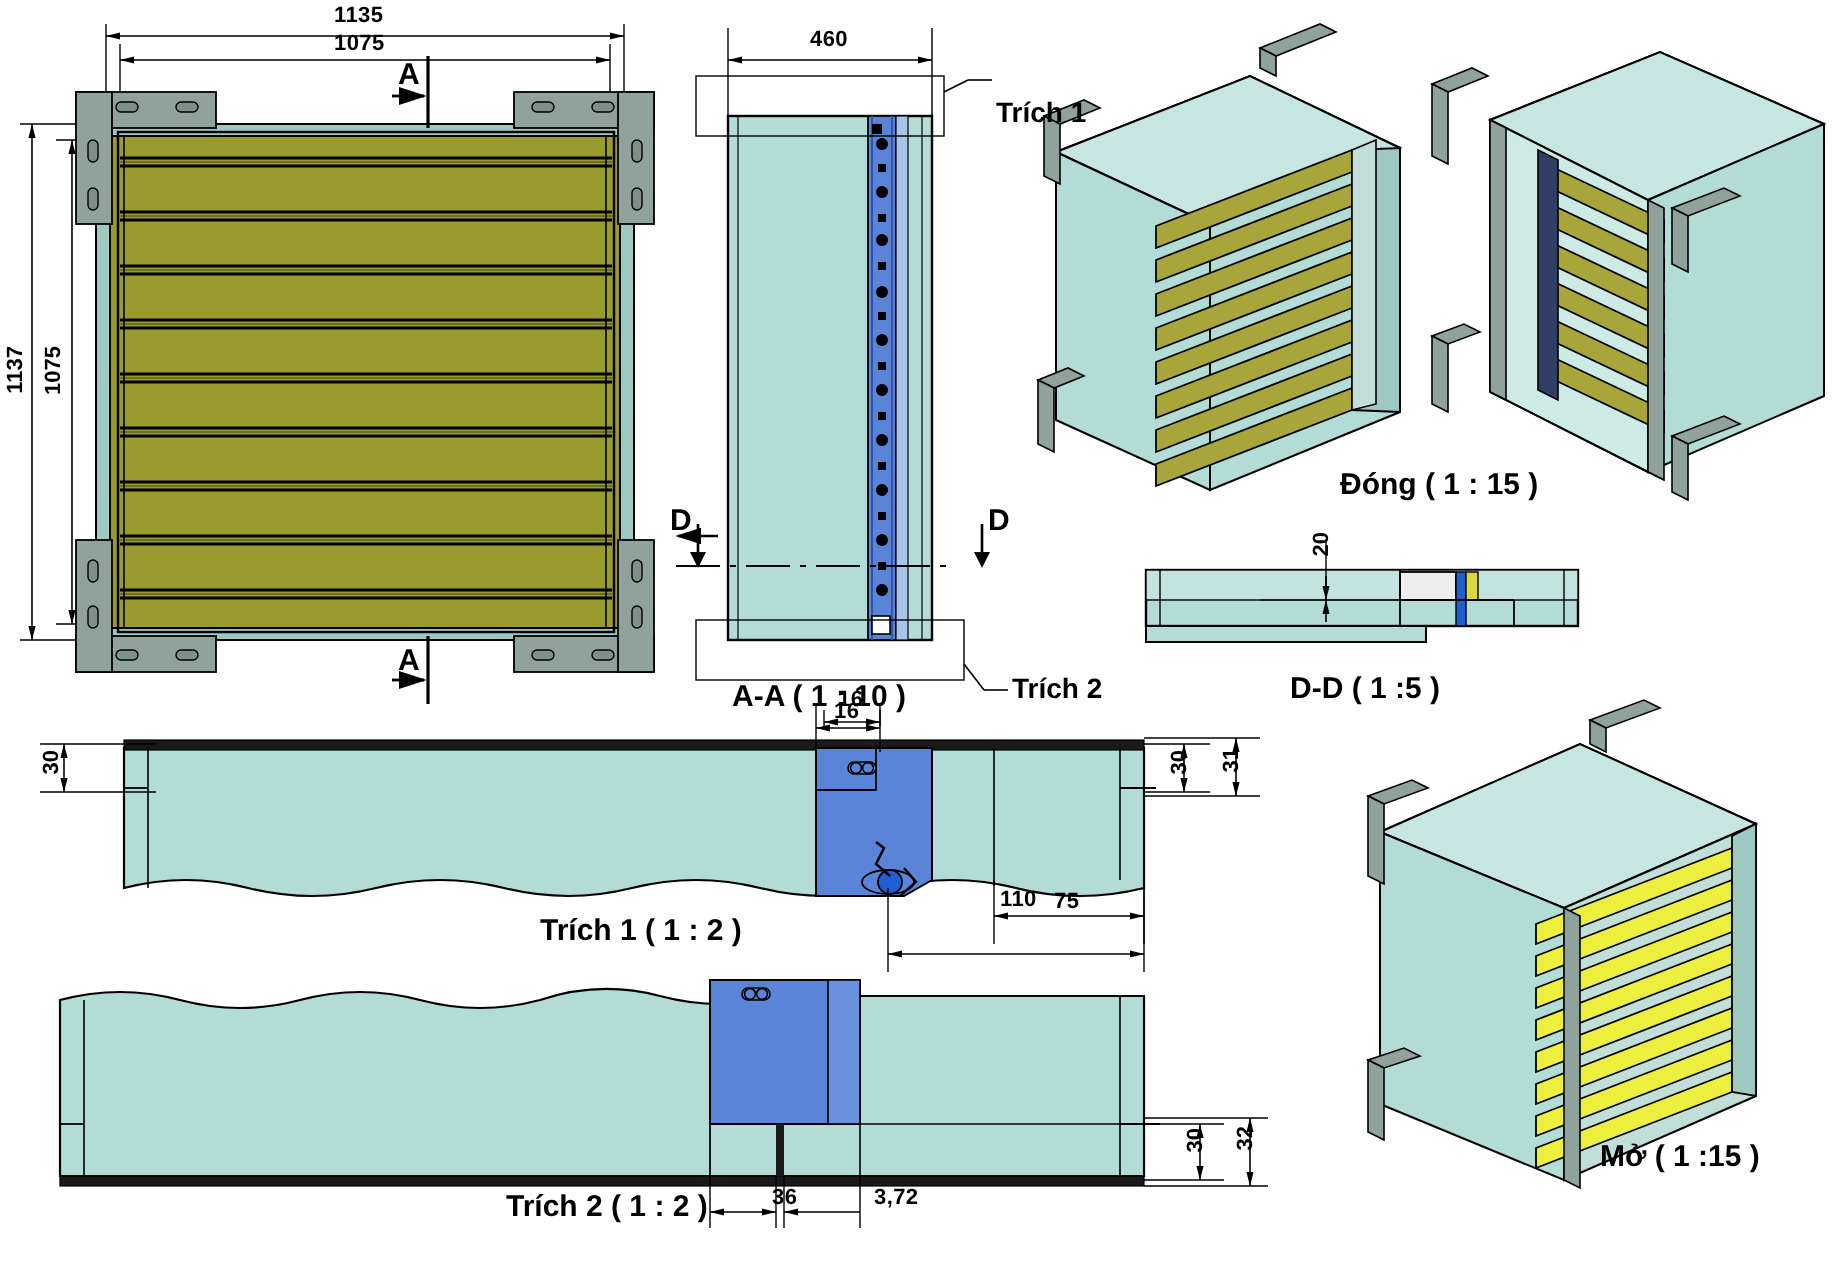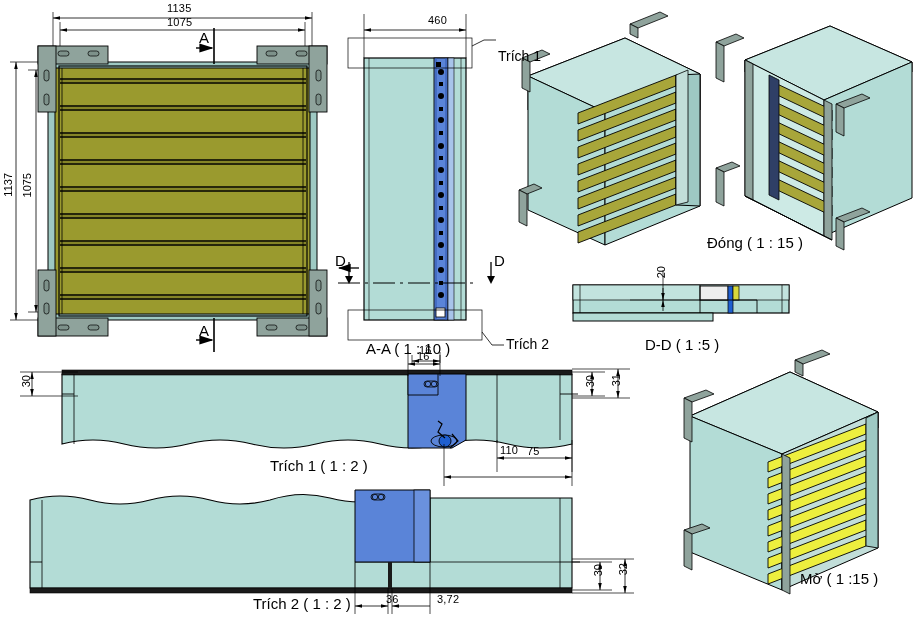--- a/index.html
+++ b/index.html
@@ -1,19 +1,19 @@
 <!DOCTYPE html>
 <html><head>
 <meta charset="utf-8">
 <style>
   html,body{margin:0;padding:0;background:#fff;}
   body{width:922px;height:640px;position:relative;overflow:hidden;
        font-family:"Liberation Sans", sans-serif;color:#000;}
   #sheet{position:absolute;inset:0;width:922px;height:640px;}
-  .lbl{position:absolute;white-space:nowrap;font-family:"Liberation Sans",sans-serif;}
+  .lbl{position:absolute;white-space:nowrap;font-family:"Liberation Sans",sans-serif;font-weight:bold;}
   .dim{font-size:11px;letter-spacing:.2px;}
   .dimv{font-size:11px;writing-mode:vertical-rl;transform:rotate(180deg);}
   .title{font-size:15px;}
   .mark{font-size:15px;}
   .note{font-size:14px;}
 </style>
 </head>
 <body>
 
 <svg id="sheet" viewBox="0 0 922 640" xmlns="http://www.w3.org/2000/svg">
@@ -438,29 +438,29 @@
 
 </svg>
 
 <div class="lbl dim" style="left:167px;top:2px;">1135</div>
 <div class="lbl dim" style="left:167px;top:16px;">1075</div>
 <div class="lbl dimv" style="left:2px;top:173px;">1137</div>
 <div class="lbl dimv" style="left:21px;top:173px;">1075</div>
 <div class="lbl mark" style="left:199px;top:29px;">A</div>
 <div class="lbl mark" style="left:199px;top:322px;">A</div>
 
-<div class="lbl dim" style="left:428px;top:14px;">460</div>
+<div class="lbl dim" style="left:405px;top:14px;">460</div>
 <div class="lbl note" style="left:498px;top:31px;margin-top:17px;">Trích 1</div>
 <div class="lbl note" style="left:506px;top:336px;">Trích 2</div>
 <div class="lbl mark" style="left:335px;top:252px;">D</div>
 <div class="lbl mark" style="left:494px;top:252px;">D</div>
 <div class="lbl title" style="left:366px;top:340px;">A-A ( 1 : 10 )</div>
 <div class="lbl dim" style="left:419px;top:344px;">16</div>
 
-<div class="lbl title" style="left:707px;top:234px;">Đóng ( 1 : 15 )</div>
+<div class="lbl title" style="left:670px;top:234px;">Đóng ( 1 : 15 )</div>
 <div class="lbl dimv" style="left:655px;top:266px;">20</div>
 <div class="lbl title" style="left:645px;top:336px;">D-D ( 1 :5 )</div>
 
 <div class="lbl dimv" style="left:20px;top:375px;">30</div>
 <div class="lbl dim" style="left:417px;top:350px;">16</div>
 <div class="lbl dimv" style="left:584px;top:375px;">30</div>
 <div class="lbl dimv" style="left:610px;top:374px;">31</div>
 <div class="lbl dim" style="left:527px;top:445px;">75</div>
 <div class="lbl dim" style="left:500px;top:444px;">110</div>
 <div class="lbl title" style="left:270px;top:457px;">Trích 1 ( 1 : 2 )</div>

